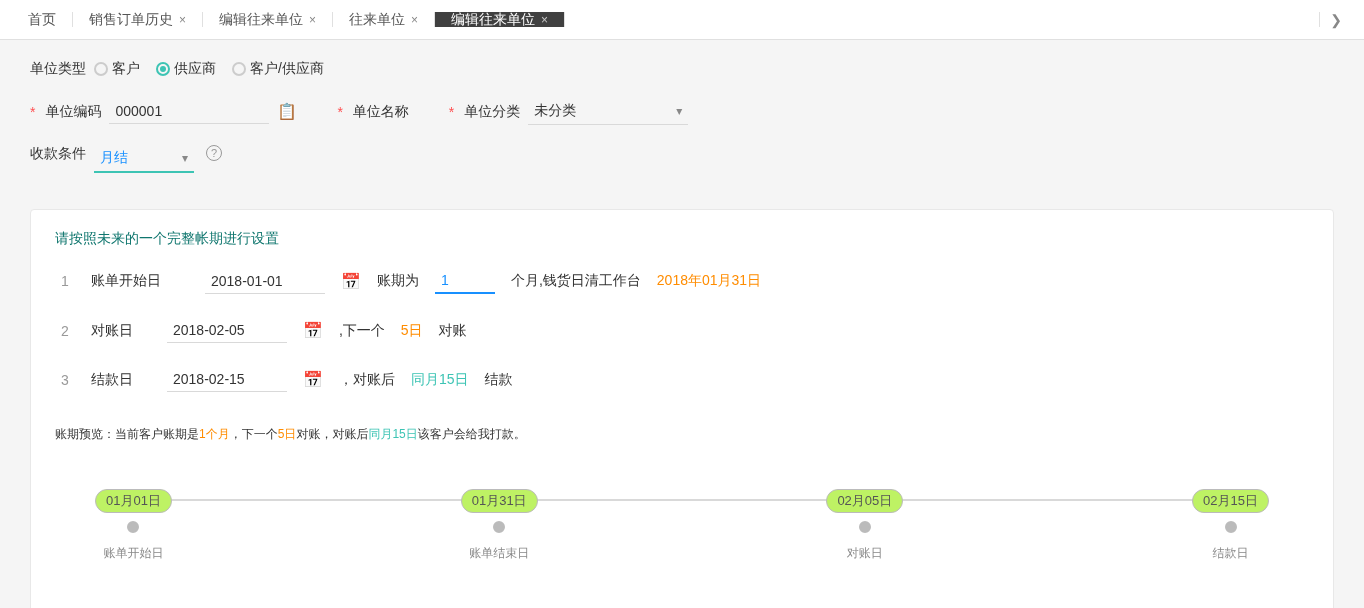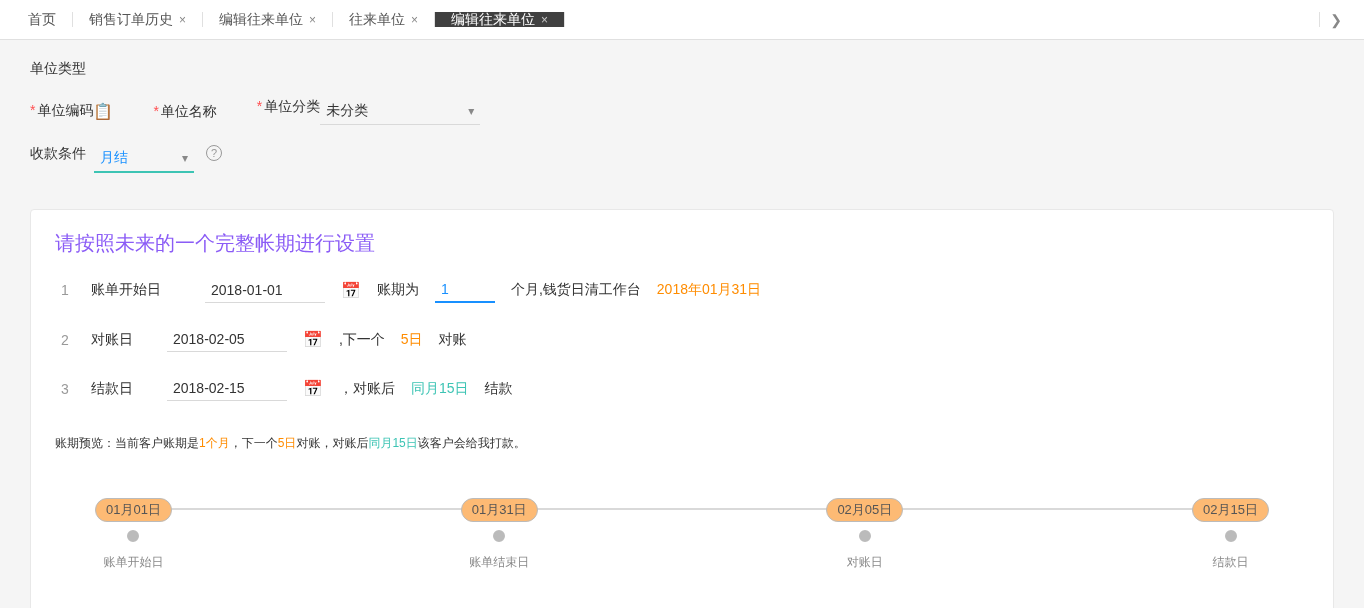--- a/index.html
+++ b/index.html
@@ -56,20 +56,22 @@
 
     
     .form-row {
       display: flex;
       align-items: center;
       margin-bottom: 20px;
       gap: 40px;
     }
     .form-field {
       display: flex;
+      align-items: center;
+      gap: 8px;
     }
     .form-label {
       color: #333;
       white-space: nowrap;
     }
     .required-star { color: #ff4d4f; margin-right: 2px; }
 
     
     .radio-group { display: flex; align-items: center; gap: 16px; }
     .radio-item { display: flex; align-items: center; gap: 4px; cursor: pointer; }
@@ -122,22 +124,22 @@
 
     
     .panel {
       background: #fff;
       border: 1px solid #e8e8e8;
       border-radius: 4px;
       padding: 20px 24px;
       margin-bottom: 16px;
     }
     .panel-title {
-      font-size: 20px;
-      color: #8b5cf6;
+      font-size: 14px;
+      color: #0f766e;
       margin-bottom: 20px;
     }
 
     
     .config-row {
       display: flex;
       align-items: center;
       margin-bottom: 24px;
       gap: 16px;
     }
@@ -209,21 +211,21 @@
     .timeline-dot.filled {
       border-color: #bbb;
       background: #bbb;
     }
     .timeline-badge {
       border: 1px solid #bbb;
       border-radius: 20px;
       padding: 2px 10px;
       font-size: 13px;
       color: #555;
-      background: #fdba74;
+      background: #bef264;
       white-space: nowrap;
     }
     .timeline-sub {
       font-size: 12px;
       color: #888;
       margin-top: 4px;
       text-align: center;
     }
 
     
@@ -259,27 +261,42 @@
   <div class="tab-arrow">
     <span>❯</span>
   </div>
 </div>
 
 <div class="main-content">
 
   <div class="form-row">
     <div class="form-field">
       <span class="form-label">单位类型</span>
+      <div class="radio-group">
+        <label class="radio-item">
+          <div class="radio-circle"></div>
+          <span>客户</span>
+        </label>
+        <label class="radio-item">
+          <div class="radio-circle checked"></div>
+          <span>供应商</span>
+        </label>
+        <label class="radio-item">
+          <div class="radio-circle"></div>
+          <span>客户/供应商</span>
+        </label>
+      </div>
     </div>
   </div>
 
   <div class="form-row">
     <div class="form-field">
       <span class="required-star">*</span>
       <span class="form-label">单位编码</span>
+      <input class="input-field" type="text" value="000001" style="">
       <span class="calendar-icon">📋</span>
     </div>
     <div class="form-field">
       <span class="required-star">*</span>
       <span class="form-label">单位名称</span>
     </div>
     <div class="form-field">
       <span class="required-star">*</span>
       <span class="form-label">单位分类</span>
       <div class="select-field" style="min-width:160px">

